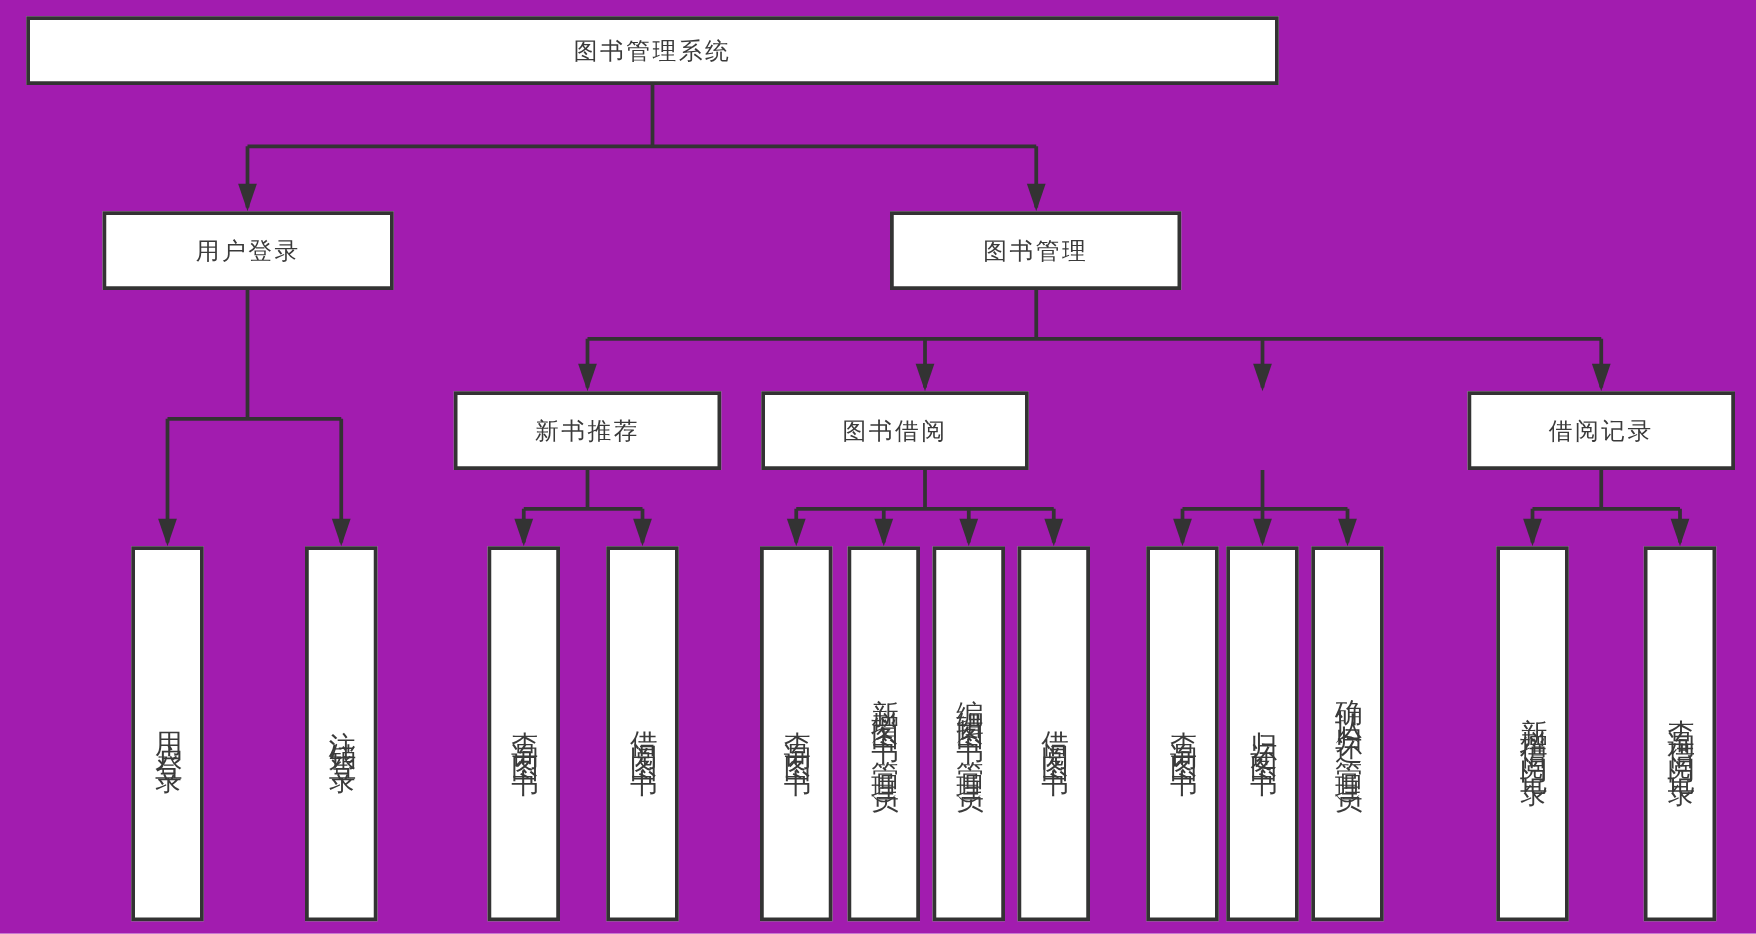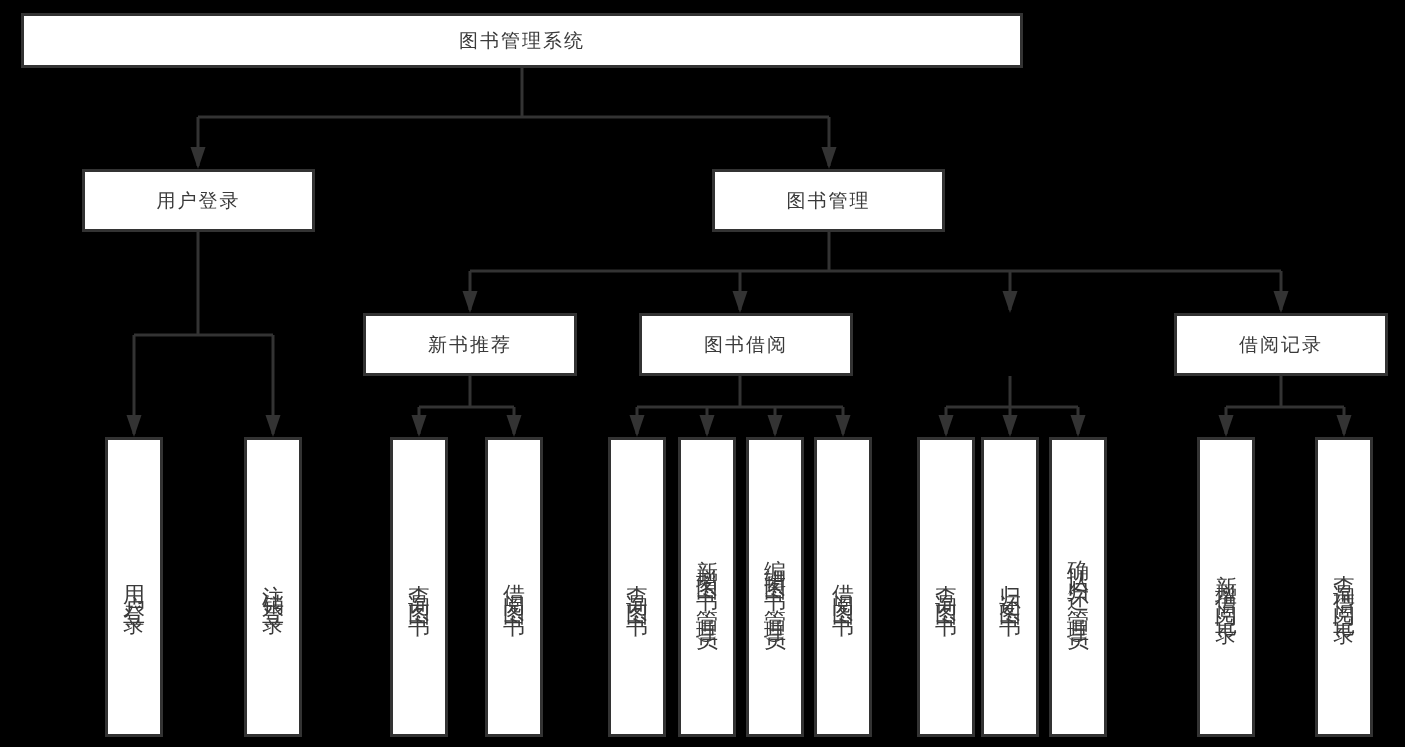--- a/index.html
+++ b/index.html
@@ -5,21 +5,21 @@
   html, body {
     margin: 0;
     padding: 0;
     background: #ffffff;
     font-family: "DejaVu Sans", "Liberation Sans", sans-serif;
   }
   .canvas {
     position: relative;
     width: 1405px;
     height: 747px;
-    background: #000000;
+    background: #a21caf;
     overflow: hidden;
   }
   svg.wires {
     position: absolute;
     left: 0; top: 0;
     width: 1405px;
     height: 747px;
     z-index: 0;
   }
   .node {
@@ -43,21 +43,21 @@
     text-orientation: mixed;
     font-size: 22px;
     letter-spacing: 10px;
     line-height: 1;
   }
   .root-node   { left: 21px;  top: 13px;  width: 1002px; height: 55px; }
   .n-userlogin { left: 82px;  top: 169px; width: 233px;  height: 63px; }
   .n-bookmgmt  { left: 712px; top: 169px; width: 233px;  height: 63px; }
   .lvl2 { top: 313px; width: 214px; height: 63px; }
   .n-newbook { left: 363px; }
-  .n-borrow  { left: 639px; }
+  .n-borrow  { left: 609px; }
   .n-current { left: 903px; }
   .n-records { left: 1174px; }
   .leaf { top: 437px; width: 58px; height: 300px; }
   .x1  { left: 105px; }
   .x2  { left: 244px; }
   .x3  { left: 390px; }
   .x4  { left: 485px; }
   .x5  { left: 608px; }
   .x6  { left: 678px; }
   .x7  { left: 746px; }

